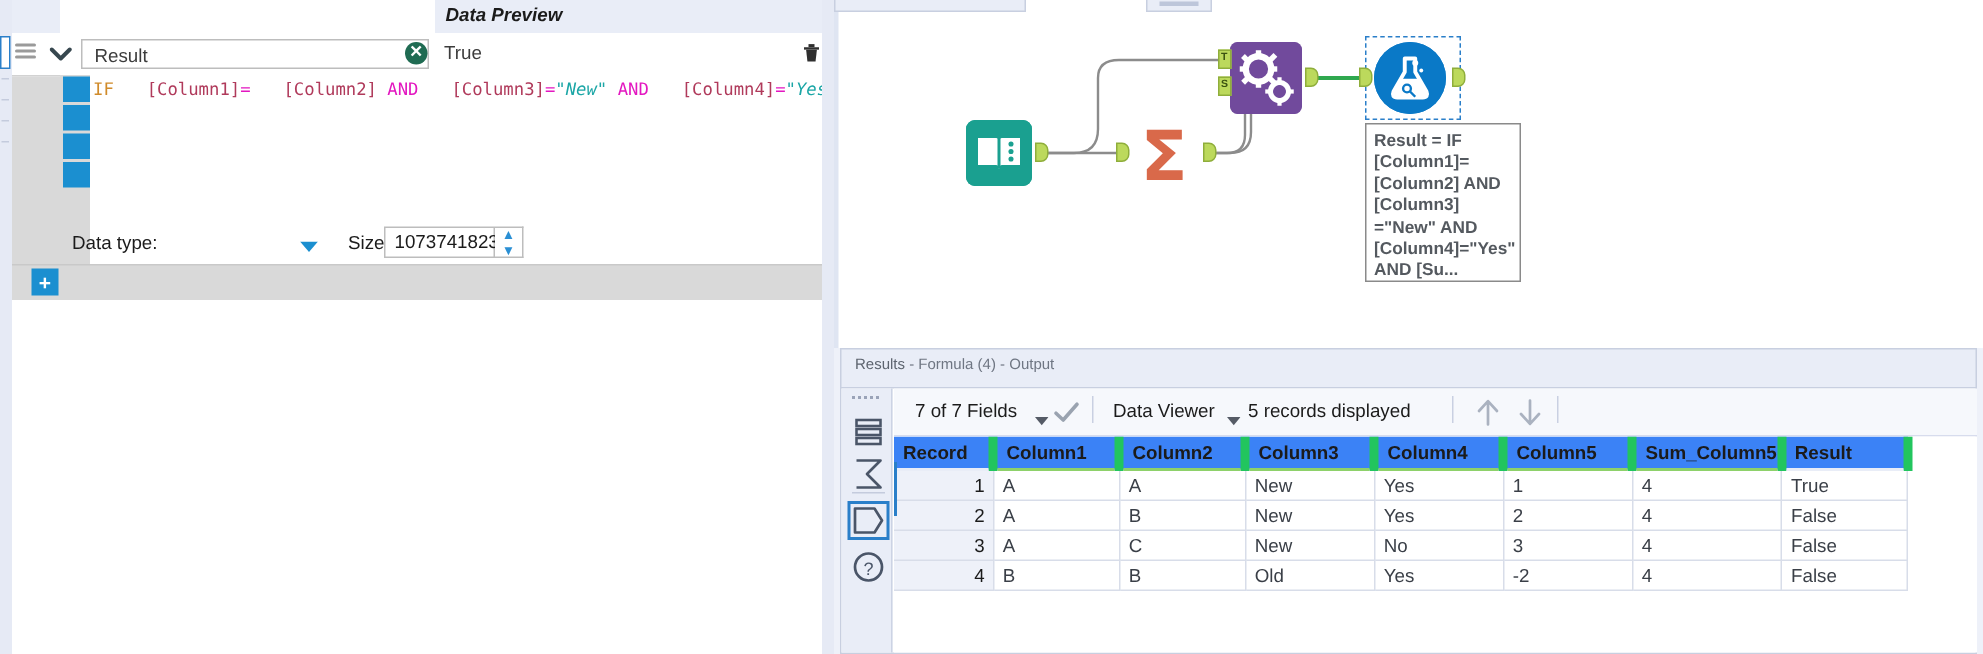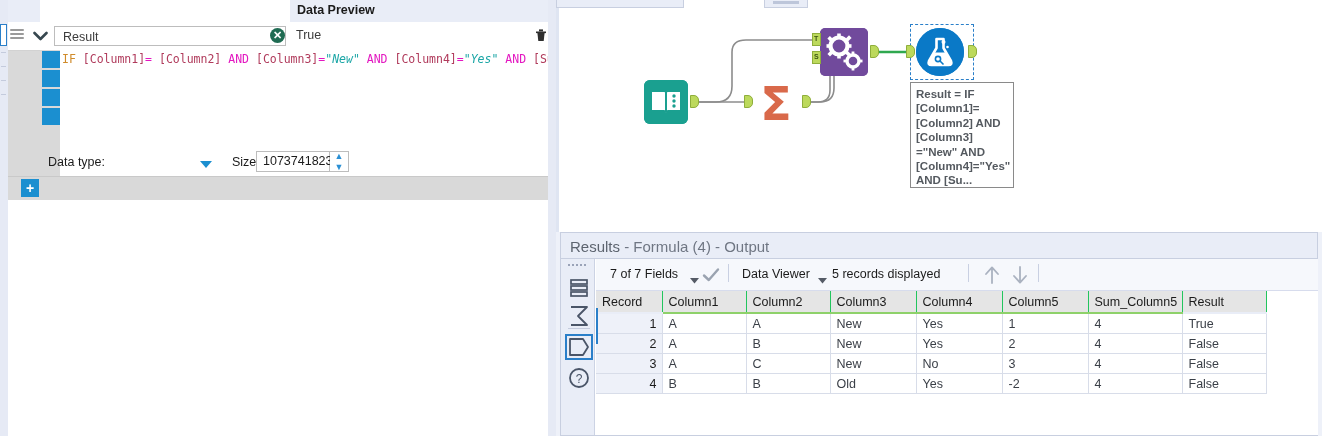--- a/index.html
+++ b/index.html
@@ -18,21 +18,21 @@
   #left-rail-ticks{left:1px;top:52px;width:6px;height:60px;}
   #left-rail-ticks div{width:5px;height:1px;background:#c4cbdd;margin-bottom:13px;}
 
   #gutter-a{left:8px;top:0;width:20px;height:200px;background:#d9d9d9;}
   #gutter-b{left:28px;top:0;width:12px;height:200px;background:#d9d9d9;}
   #gutter-bottom{left:8px;top:168px;width:52px;height:32px;background:#d9d9d9;}
 
   
   .hdr-band{top:0;height:22px;background:#e9edf7;border-bottom:1px solid #c8cfe0;}
   #hdr-output{left:40px;width:250px;}
-  #hdr-preview{left:290px;width:240px;}
+  #hdr-preview{left:290px;width:240px;font-style:italic;}
   #hdr-tail{left:530px;width:26px;}
   .hdr-label{position:absolute;left:7px;top:3px;font-weight:bold;font-size:12.5px;color:#1b1b1b;}
 
   
   #oc-row{left:8px;top:22px;width:548px;height:28px;background:#ffffff;border-bottom:1px solid #d2d2d2;}
   #drag-handle{left:10px;top:29px;width:14px;height:13px;}
   #drag-handle i{display:block;height:2px;background:#9a9a9a;margin-bottom:2px;border-radius:1px;}
   #chevron{left:28px;top:24px;width:24px;height:24px;display:flex;align-items:center;justify-content:center;cursor:pointer;}
   #oc-input{left:54px;top:26px;width:232px;height:20px;background:#ffffff;border:1px solid #bdbdbd;box-sizing:border-box;
             padding:2px 22px 0 8px;font-size:12.5px;color:#3c3c3c;line-height:17px;}
@@ -47,21 +47,21 @@
   #ico-fx{top:51px;}
   #ico-var{top:70px;}
   #ico-open{top:89px;}
   #ico-save{top:108px;}
   .tool-ico svg{display:block;margin:0 auto;}
 
   
   #formula-area{left:60px;top:50px;width:496px;height:98px;background:#ffffff;}
   #formula-text{padding:2px 0 0 2px;font-family:"DejaVu Sans Mono", monospace;font-size:11.5px;line-height:15px;white-space:normal;}
   .kw{color:#d08b2a;}
-  .fld{color:#b03a5b;}
+  .fld{color:#b03a5b;margin-left:15px;}
   .op{color:#e317c0;}
   .str{color:#1ba6a6;font-style:italic;}
   .num{color:#111111;}
   .plain{color:#111111;}
 
   
   #dt-row{left:60px;top:150px;width:496px;height:26px;}
   .dt-label{position:absolute;top:5px;font-size:12.5px;color:#1b1b1b;}
   #dt-label{left:-12px;}
   #dt-select{position:absolute;left:43px;top:1px;width:120px;height:21px;background:#dcdcdc;border:1px solid #c4c4c4;
@@ -102,21 +102,21 @@
   #node-formula-sel{left:354px;top:24px;width:64px;height:56px;border:1px dashed #2a7fc9;box-sizing:border-box;}
   #node-formula{left:360px;top:28px;width:48px;height:48px;background:#0a79c7;border-radius:50%;}
 
   #annotation{left:354px;top:82px;width:104px;height:106px;background:#ffffff;border:1px solid #8a8a8a;
               box-sizing:border-box;padding:4px 5px 0 5px;font-size:11.5px;line-height:14.4px;color:#54595f;font-weight:bold;}
 
   
   #results{left:556px;top:232px;width:766px;height:204px;background:#eef1f9;}
   #results-titlebar{left:4px;top:0px;width:758px;height:26px;background:#e9edf7;border:1px solid #c8cfe0;
                     border-bottom:none;box-sizing:border-box;}
-  #results-title{position:absolute;left:9px;top:5px;font-size:15px;color:#6f7683;}
+  #results-title{position:absolute;left:9px;top:5px;font-size:10px;color:#6f7683;}
   #results-title b{color:#5d646f;font-weight:normal;}
 
   #results-body{left:4px;top:26px;width:758px;height:178px;background:#ffffff;border:1px solid #c8cfe0;
                 border-top:1px solid #c8cfe0;box-sizing:border-box;}
 
   #res-sidebar{left:5px;top:27px;width:34px;height:176px;background:#e9edf7;border-right:1px solid #ccd3e4;box-sizing:border-box;}
   #res-grip{left:12px;top:32px;width:20px;height:4px;}
   #res-grip i{display:inline-block;width:2px;height:2px;background:#9aa3b8;margin-right:2px;vertical-align:top;}
   .side-ico{left:11px;width:24px;height:24px;cursor:pointer;}
   #side-ico-table{top:44px;}
@@ -135,22 +135,22 @@
   #tb-cv-caret{left:222px;top:14px;}
   #tb-records{left:236px;}
   #tb-sep2{left:372px;top:5px;width:1px;height:18px;background:#c9d0e2;}
   #tb-up{left:386px;top:5px;cursor:pointer;}
   #tb-down{left:414px;top:5px;cursor:pointer;}
   #tb-sep3{left:442px;top:5px;width:1px;height:18px;background:#c9d0e2;}
 
   
   #res-table-wrap{left:40px;top:59px;width:722px;height:144px;background:#ffffff;overflow:hidden;}
   table.grid{border-collapse:collapse;table-layout:fixed;font-size:12.5px;}
-  table.grid th{background:#e5e5e5;font-weight:normal;color:#1b1b1b;text-align:left;
-                padding:2px 0 2px 6px;height:17px;border-right:1px solid #22c55e;border-bottom:2px solid #8ed16a;
+  table.grid th{background:#3b82f6;font-weight:bold;color:#1b1b1b;text-align:left;
+                padding:2px 0 2px 6px;height:17px;border-right:6px solid #22c55e;border-bottom:2px solid #8ed16a;
                 font-size:12.5px;}
   table.grid th.no-bar{border-bottom:2px solid #e9edf7;}
   table.grid th.rec{text-align:left;}
   table.grid td{background:#ffffff;color:#3a3f47;padding:1px 0 1px 6px;height:17px;
                 border-right:1px solid #d8dde9;border-bottom:1px solid #d8dde9;overflow:hidden;white-space:nowrap;}
   table.grid td.rec{background:#eef1f9;text-align:right;padding-right:5px;border-right:1px solid #d8dde9;color:#1b1b1b;}
   #grid-leftmark{left:40px;top:76px;width:2px;height:36px;background:#2a7fc9;}
 </style>
 </head>
 <body>

